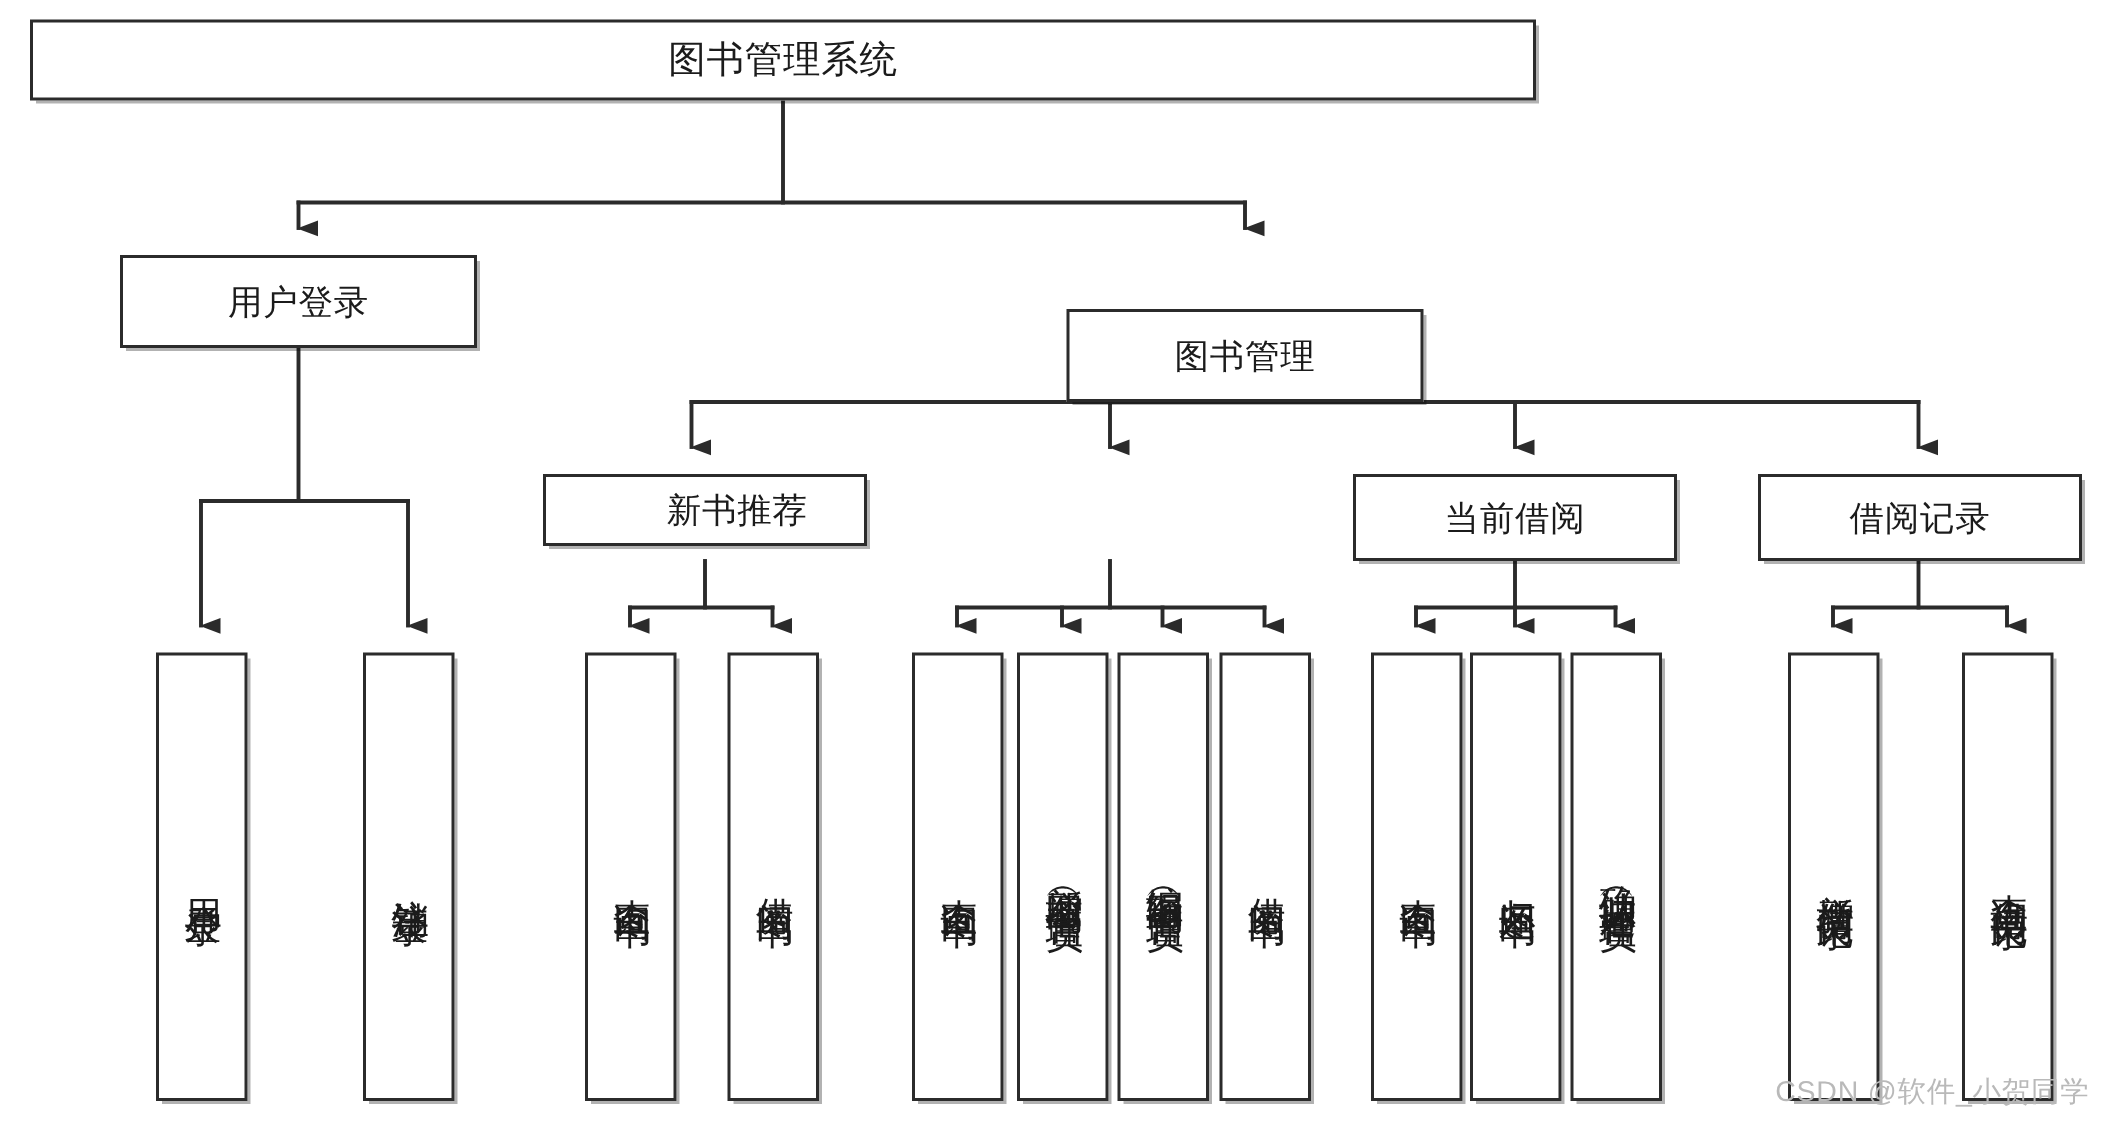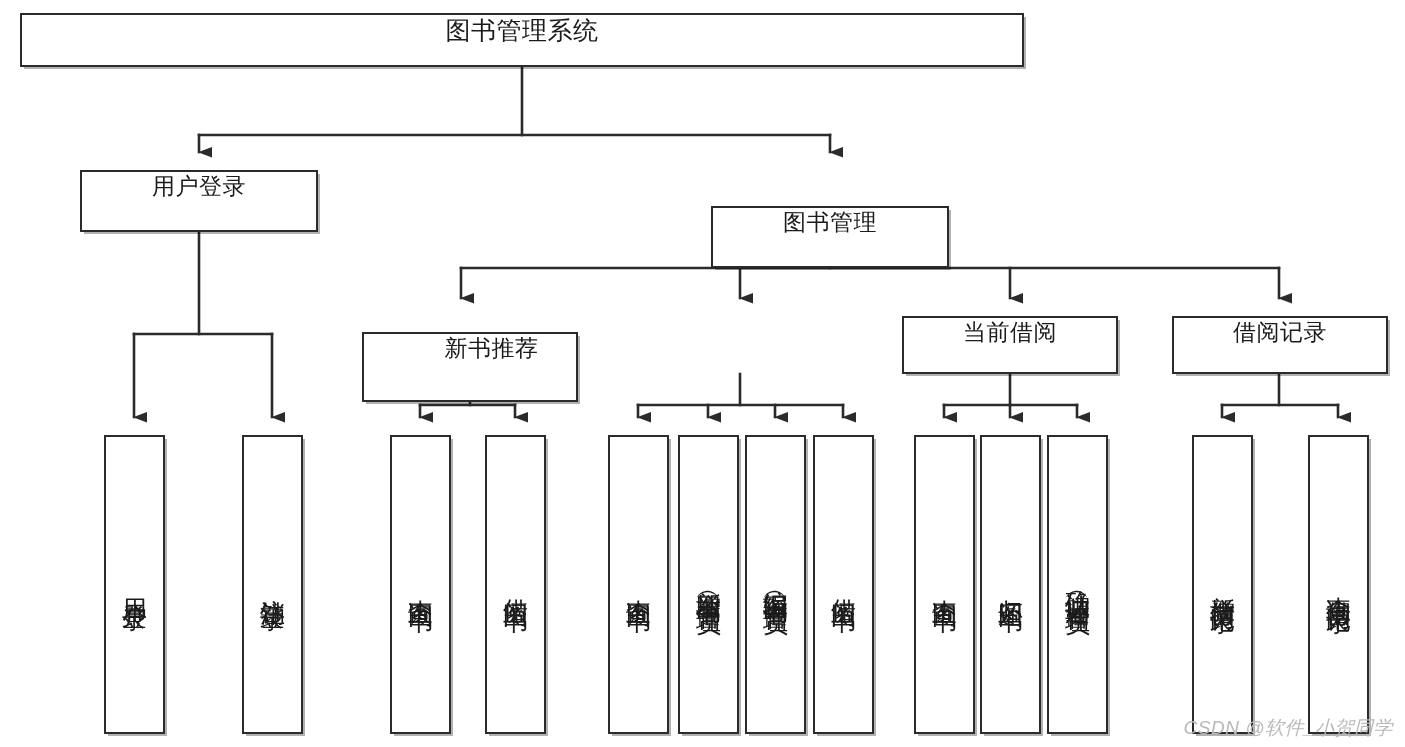--- a/index.html
+++ b/index.html
@@ -13,21 +13,21 @@
   svg.wires{position:absolute;left:0;top:0;width:1405px;height:747px;pointer-events:none;}
 
   
   .node{
     position:absolute;
     box-sizing:border-box;
     background:#ffffff;
     border:2.5px solid #2b2b2b;
     box-shadow:3px 3px 0 -1px rgba(0,0,0,0.30);
     display:flex;
-    align-items:flex-start;
+    align-items:center;
     justify-content:center;
     color:#1b1b1b;
     z-index:2;
   }
   .node .lbl{
     display:block;
     text-align:center;
     line-height:1.22;
     letter-spacing:0.5px;
   }
@@ -55,21 +55,20 @@
   
   .watermark{
     position:absolute;
     right:12px;
     bottom:6px;
     font-size:19px;
     color:#b9b9b9;
     letter-spacing:0.5px;
     white-space:nowrap;
     z-index:5;
-    font-style:italic;
   }
 </style>
 </head>
 <body>
 
 <div id="stage">
 
   <svg class="wires" viewBox="0 0 1405 747" xmlns="http://www.w3.org/2000/svg">
     <defs>
       <marker id="arr" viewBox="0 0 12 14" refX="5.5" refY="13" markerWidth="12" markerHeight="14" orient="auto-start-reverse" markerUnits="userSpaceOnUse">
@@ -127,21 +126,21 @@
   </div>
 
   <div class="node h2" style="left:80px;top:170px;width:238px;height:62px;">
     <span class="lbl">用户登录</span>
   </div>
 
   <div class="node h2" style="left:711px;top:170px;width:238px;height:62px;margin-top:36px;">
     <span class="lbl">图书管理</span>
   </div>
 
-  <div class="node h3" style="left:362px;top:332px;width:216px;height:70px;padding-left:43px;">
+  <div class="node h3" style="left:362px;top:316px;width:216px;height:48px;padding-left:43px;">
     <span class="lbl">新书推荐</span>
   </div>
 
 
   <div class="node h3" style="left:1172px;top:316px;width:216px;height:58px;">
     <span class="lbl">借阅记录</span>
   </div>
 
   <div class="node h3" style="left:902px;top:316px;width:216px;height:58px;">
     <span class="lbl">当前借阅</span>

